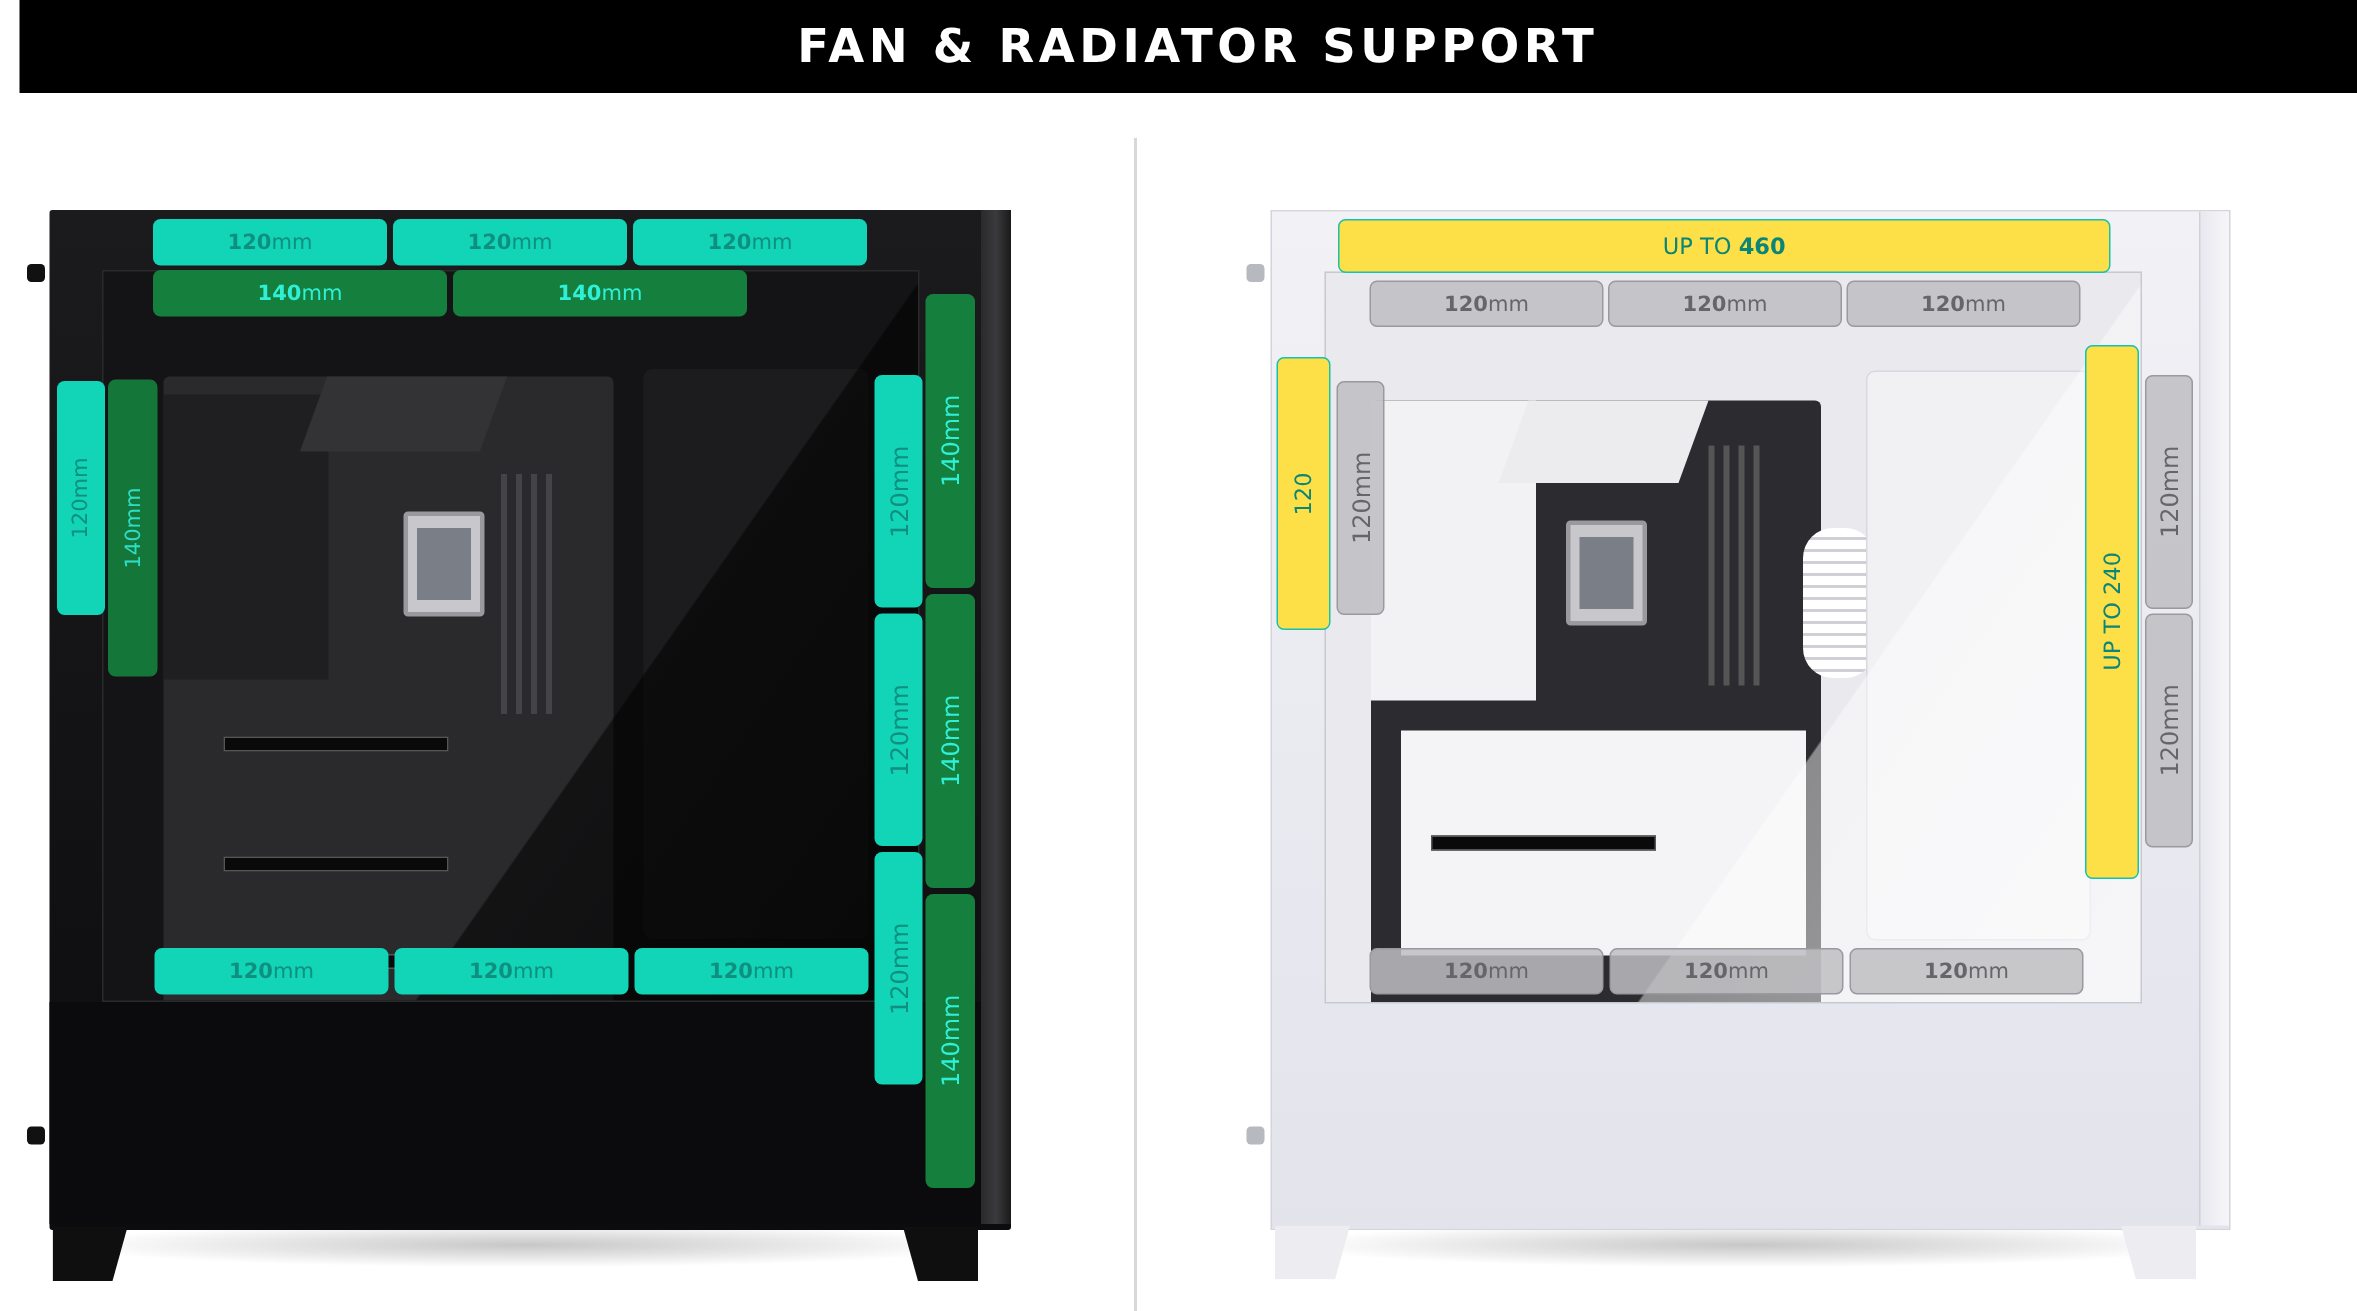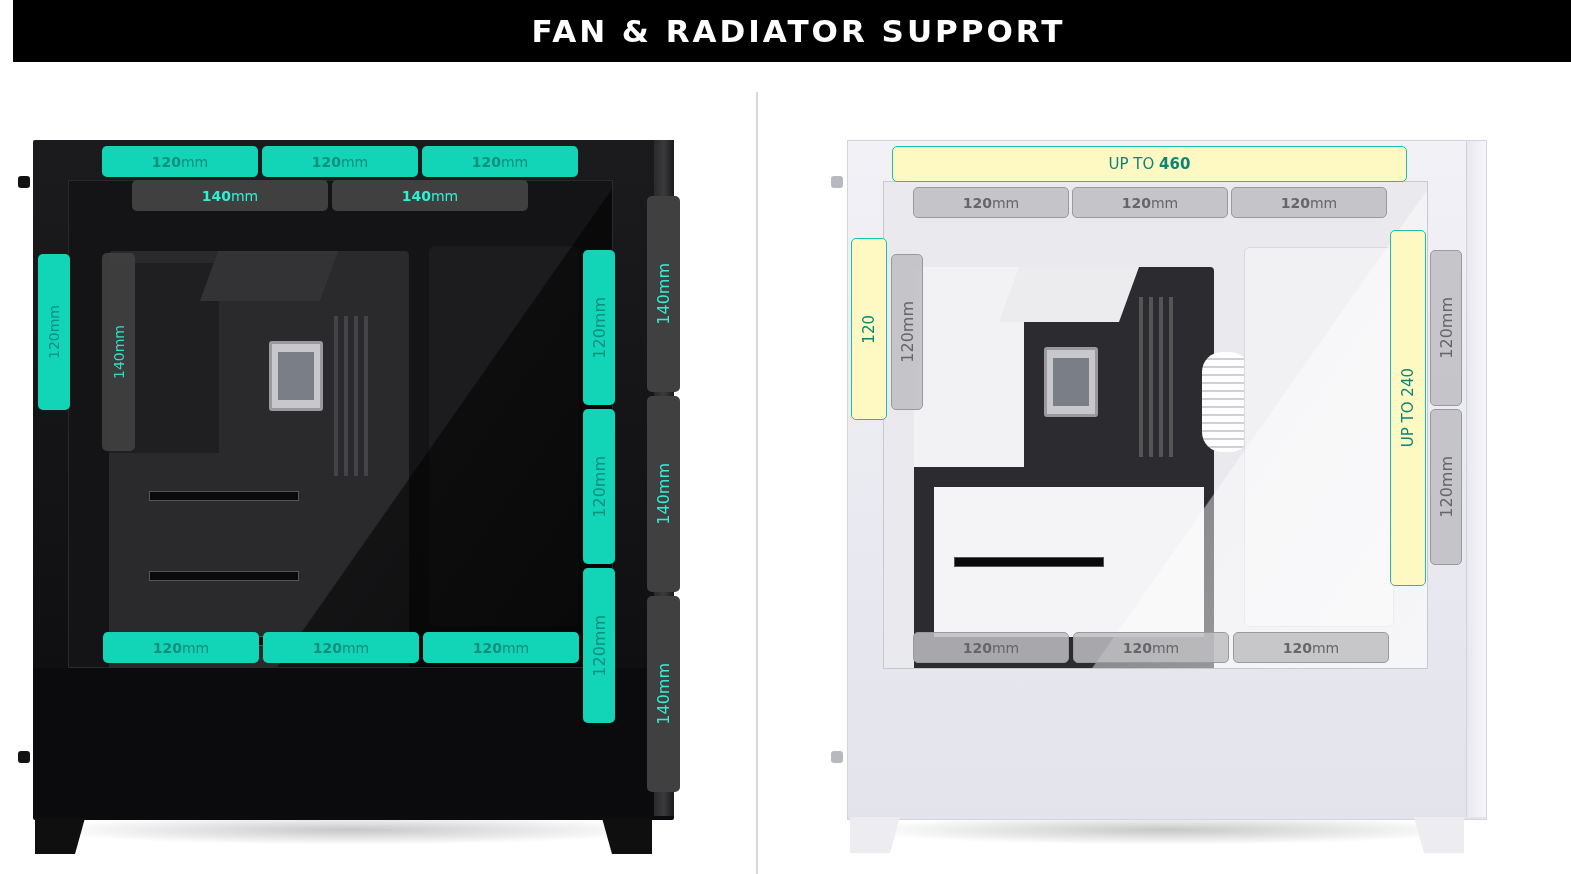--- a/index.html
+++ b/index.html
@@ -37,23 +37,23 @@
   .mobo-white .heatsink { position: absolute; left: 0; top: 0; width: 110px; height: 200px; background: #f2f2f4; }
   .mobo-white .vrm { position: absolute; left: 95px; top: 0; width: 120px; height: 55px; background: #ececef; transform: skewX(-20deg); }
   .mobo-white .gpu-plate { position: absolute; left: 20px; top: 220px; width: 270px; height: 150px; background: #f4f4f6; }
   .cable-white { position: absolute; width: 48px; height: 100px; background: repeating-linear-gradient(180deg,#ffffff 0 6px,#cfcfd5 6px 8px); border-radius: 20px; }
 
   
   .badge { position: absolute; border-radius: 5px; display: flex; align-items: center; justify-content: center; font-family: "DejaVu Sans", sans-serif; font-size: 14px; white-space: nowrap; }
   .badge .b { font-weight: bold; }
   .badge .t { font-weight: normal; }
   .b120 { background: #12d4b6; color: #0e8f80; }
-  .b140 { background: #404040; color: #2ff0d6; margin-left: 30px; }
+  .b140 { background: #15803d; color: #2ff0d6; }
   .bwhite { background: rgba(190,190,194,0.85); color: #66666a; border: 1px solid #9a9a9e; }
-  .bcyan { background: #fef9c3; color: #0b8577; border: 1px solid #18c0ae; }
+  .bcyan { background: #fde047; color: #0b8577; border: 1px solid #18c0ae; }
   .vert { writing-mode: vertical-rl; transform: rotate(180deg); }
   .vwrap { position: absolute; border-radius: 5px; display: flex; align-items: center; justify-content: center; }
 </style>
 </head>
 <body>
 
 <div class="banner">
   <h1>FAN &amp; RADIATOR SUPPORT</h1>
 </div>
 

